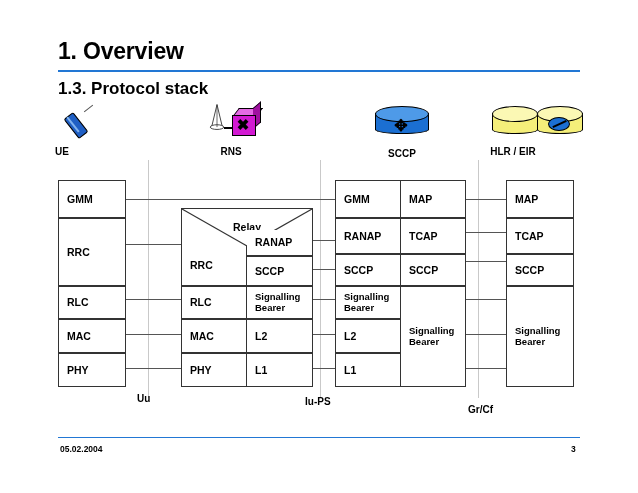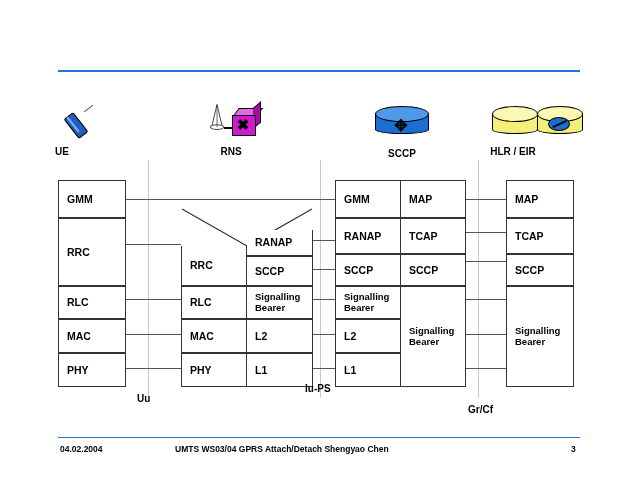--- a/index.html
+++ b/index.html
@@ -126,21 +126,23 @@
   }
   .footer-date{position:absolute;left:60px;top:444px;font-size:8.5px;font-weight:bold;}
   .footer-center{position:absolute;left:175px;top:444px;font-size:8.5px;font-weight:bold;}
   .footer-page{position:absolute;left:571px;top:444px;font-size:8.5px;font-weight:bold;}
 </style>
 </head>
 <body>
 
 <div class="slide">
 
+  <div class="title">1. Overview</div>
   <div class="title-rule"></div>
+  <div class="subtitle">1.3. Protocol stack</div>
 
   <div class="icon" style="left:62px;top:104px;width:44px;height:40px;">
     <div class="ue-ant"></div>
     <div class="ue-body"></div>
     <div class="ue-stripe"></div>
   </div>
   <div class="node-label" style="left:40px;top:146px;width:44px;">UE</div>
 
   <div class="icon" style="left:204px;top:103px;width:60px;height:42px;">
     <svg class="ant-shape" width="20" height="32" viewBox="0 0 20 32">
@@ -210,20 +212,23 @@
   <div class="pbox" style="left:58px;top:286px;width:68px;height:33px;">
       <span class="txt">RLC</span>
     </div>
   <div class="pbox" style="left:58px;top:319px;width:68px;height:34px;">
       <span class="txt">MAC</span>
     </div>
   <div class="pbox" style="left:58px;top:353px;width:68px;height:34px;">
       <span class="txt">PHY</span>
     </div>
 
+  <div class="pbox" style="left:181px;top:208px;width:132px;height:38px;border-bottom:none;">
+    <span class="txt" style="width:100%;text-align:center;padding-left:0;">Relay</span>
+  </div>
   <svg class="relay-wrap" style="left:181px;top:208px;" width="132" height="40" viewBox="0 0 132 40">
     <line x1="1" y1="1" x2="66" y2="38" stroke="#333" stroke-width="1.2"></line>
     <line x1="131" y1="1" x2="66" y2="38" stroke="#333" stroke-width="1.2"></line>
   </svg>
 
   <div class="pbox" style="left:181px;top:246px;width:66px;height:40px;border-top:none;">
       <span class="txt">RRC</span>
     </div>
   <div class="pbox" style="left:181px;top:286px;width:66px;height:33px;">
       <span class="txt">RLC</span>
@@ -290,21 +295,20 @@
       <span class="txt">TCAP</span>
     </div>
   <div class="pbox" style="left:506px;top:254px;width:68px;height:32px;">
       <span class="txt">SCCP</span>
     </div>
   <div class="pbox" style="left:506px;top:286px;width:68px;height:101px;">
       <span class="txt" style="font-size:9.5px;">Signalling Bearer</span>
     </div>
 
   <div class="iface-label" style="left:137px;top:393px;">Uu</div>
-  <div class="iface-label" style="left:305px;top:383px;">Iu-PS</div>
+  <div class="iface-label" style="left:305px;top:396px;">Iu-PS</div>
   <div class="iface-label" style="left:468px;top:404px;">Gr/Cf</div>
 
   <div class="footer-rule"></div>
-  <div class="footer-date">04.02.2004</div>
-  <div class="footer-center">UMTS WS03/04 GPRS Attach/Detach  Shengyao Chen</div>
+  <div class="footer-date">05.02.2004</div>
   <div class="footer-page">3</div>
 
 </div>
 
 </body></html>

